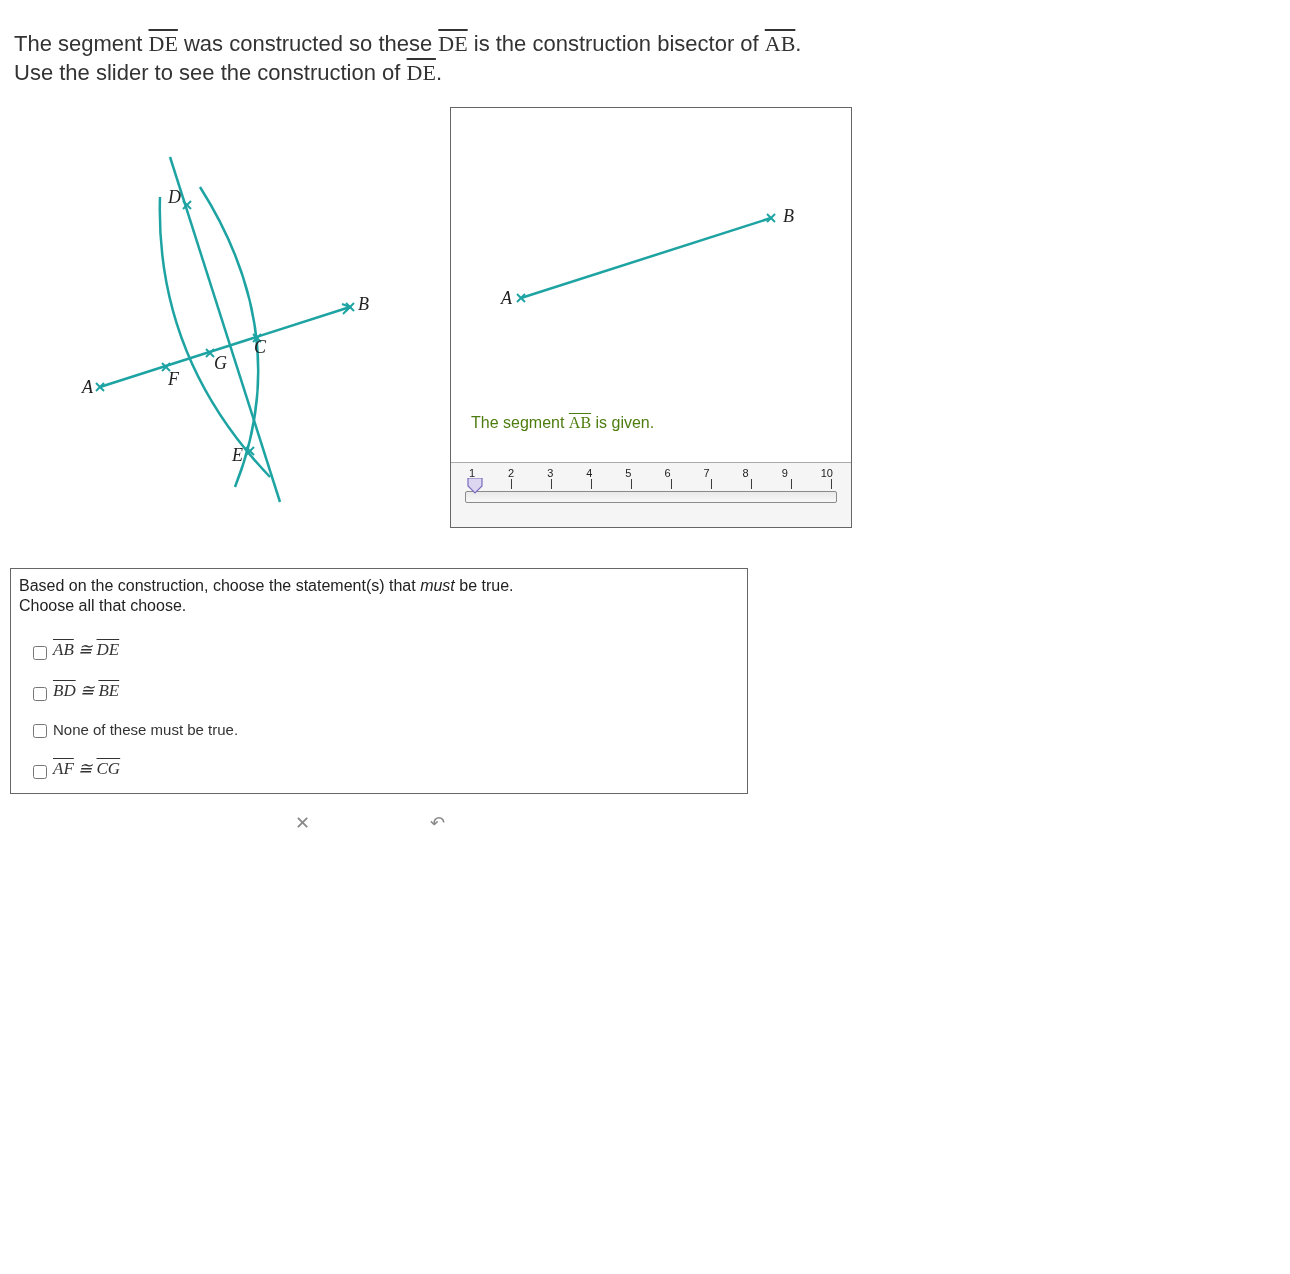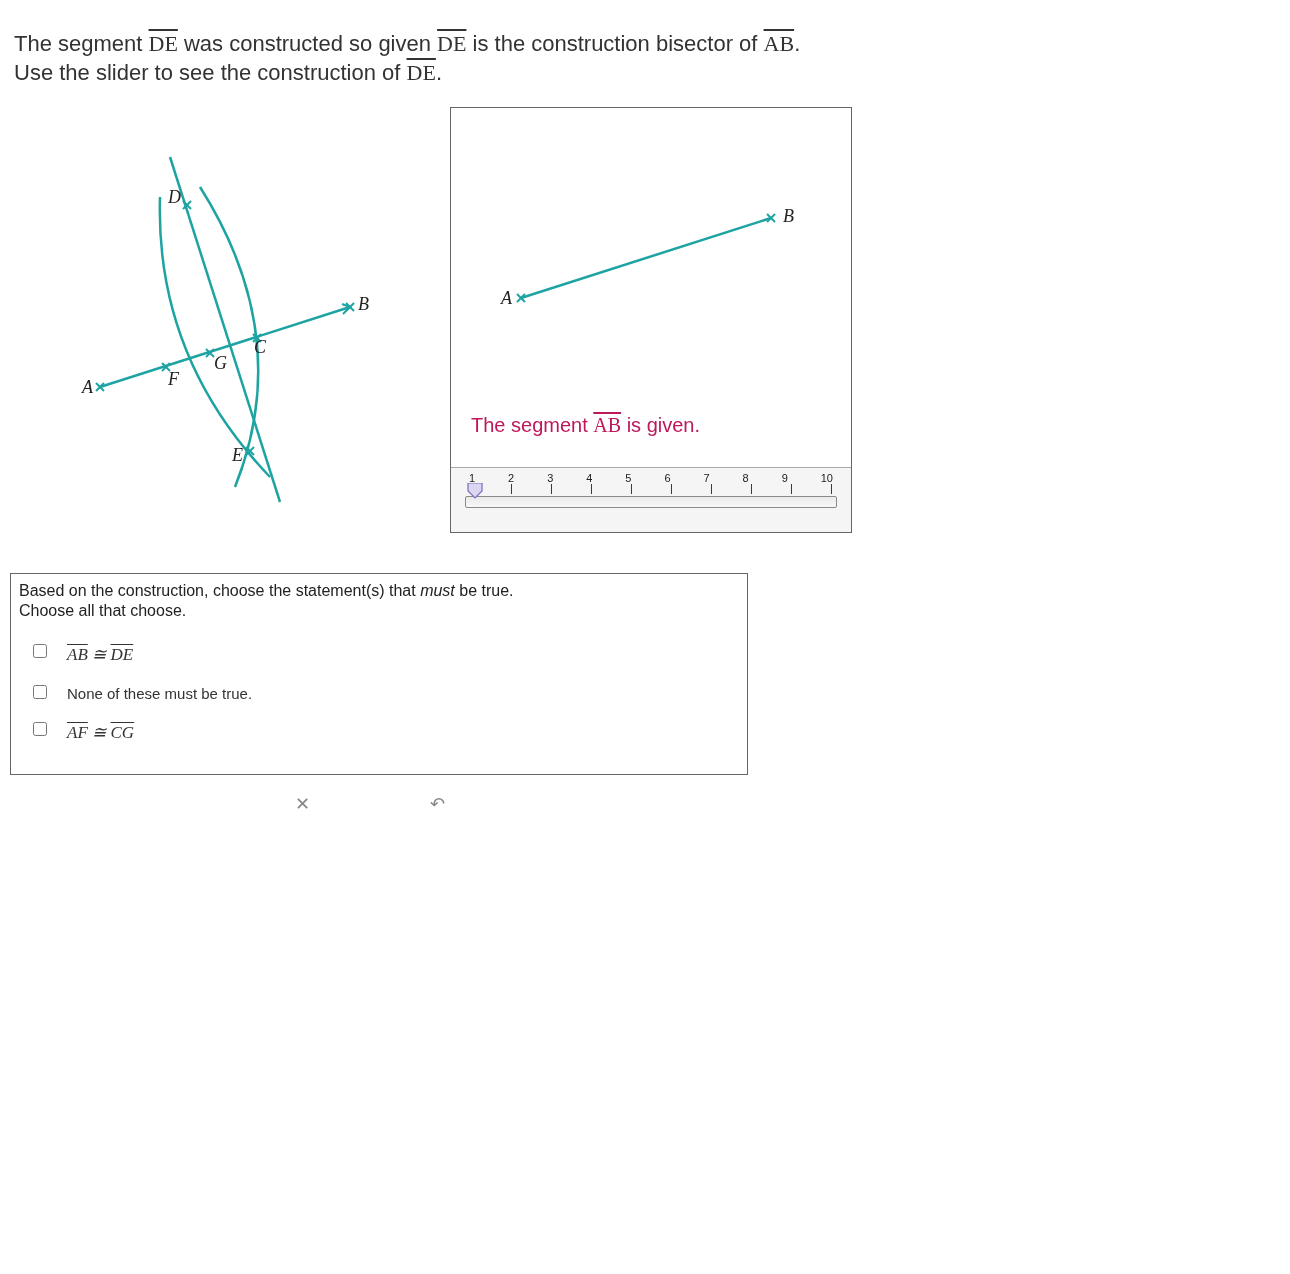--- a/index.html
+++ b/index.html
@@ -37,23 +37,23 @@
     border: 1.5px solid #666;
     background: #fff;
     display: flex;
     flex-direction: column;
   }
   .slider-canvas {
     height: 300px;
     position: relative;
   }
   .slider-text {
-    font-size: 20px;
+    font-size: 16px;
     padding: 6px 20px 30px 20px;
-    color: #be185d;
+    color: #4d7c0f;
   }
   .slider-scale {
     height: 60px;
     border-top: 1px solid #aaa;
     background: #f5f5f5;
     position: relative;
     padding-top: 4px;
   }
   .scale-row {
     display: flex;
@@ -84,32 +84,32 @@
     left: 0px;
     top: -14px;
     width: 18px;
     height: 16px;
   }
   .slider-thumb svg { display:block; }
   .question-box {
     margin-top: 40px;
     border: 1.5px solid #666;
     width: 720px;
-    padding: 6px 8px 21px 8px;
+    padding: 6px 8px 4px 8px;
     font-size: 16px;
     color: #222;
   }
   .question-box p { margin: 2px 0 2px 0; }
   .options {
     margin-top: 14px;
   }
   .option-row {
     display: flex;
-    align-items: flex-start;
-    gap: 20px;
+    align-items: flex-end;
+    gap: 6px;
     padding: 10px 14px;
     font-family: "Times New Roman", serif;
     font-size: 17px;
     color: #333;
   }
   .option-row input { width: 14px; height: 14px; margin:0; }
   .opt-text {
     font-style: italic;
   }
   .opt-text.upright { font-style: normal; font-family: Verdana, Geneva, sans-serif; font-size:15px; }
@@ -120,21 +120,21 @@
     justify-content:center;
     width: 720px;
     color:#888;
     font-size:18px;
   }
 </style>
 </head>
 <body>
 
 <div class="problem-text">
-  <span>The segment </span><span class="overline">DE</span><span> was constructed so given </span><span class="overline">DE</span><span> is the construction bisector of </span><span class="overline">AB</span><span>.</span><br>
+  <span>The segment </span><span class="overline">DE</span><span> was constructed so these </span><span class="overline">DE</span><span> is the construction bisector of </span><span class="overline">AB</span><span>.</span><br>
   <span>Use the slider to see the construction of </span><span class="overline">DE</span><span>.</span>
 </div>
 
 <div class="figure-row">
 
   <div class="left-fig">
     <svg viewBox="0 0 400 420" width="400" height="420">
 
       <g stroke="#1ea3a3" stroke-width="2.5" fill="none">
 
@@ -247,20 +247,24 @@
     <span>Based on the construction, choose the statement(s) that </span><i>must</i><span> be true.</span>
   </p>
   <p>Choose all that choose.</p>
   <div class="options">
     <div class="option-row">
       <input type="checkbox" style="">
       <span class="opt-text"><span class="overline">AB</span> ≅ <span class="overline">DE</span></span>
     </div>
     <div class="option-row">
       <input type="checkbox" style="">
+      <span class="opt-text"><span class="overline">BD</span> ≅ <span class="overline">BE</span></span>
+    </div>
+    <div class="option-row">
+      <input type="checkbox" style="">
       <span class="opt-text upright">None of these must be true.</span>
     </div>
     <div class="option-row">
       <input type="checkbox" style="">
       <span class="opt-text"><span class="overline">AF</span> ≅ <span class="overline">CG</span></span>
     </div>
   </div>
 </div>
 
 <div class="footer-icons">

